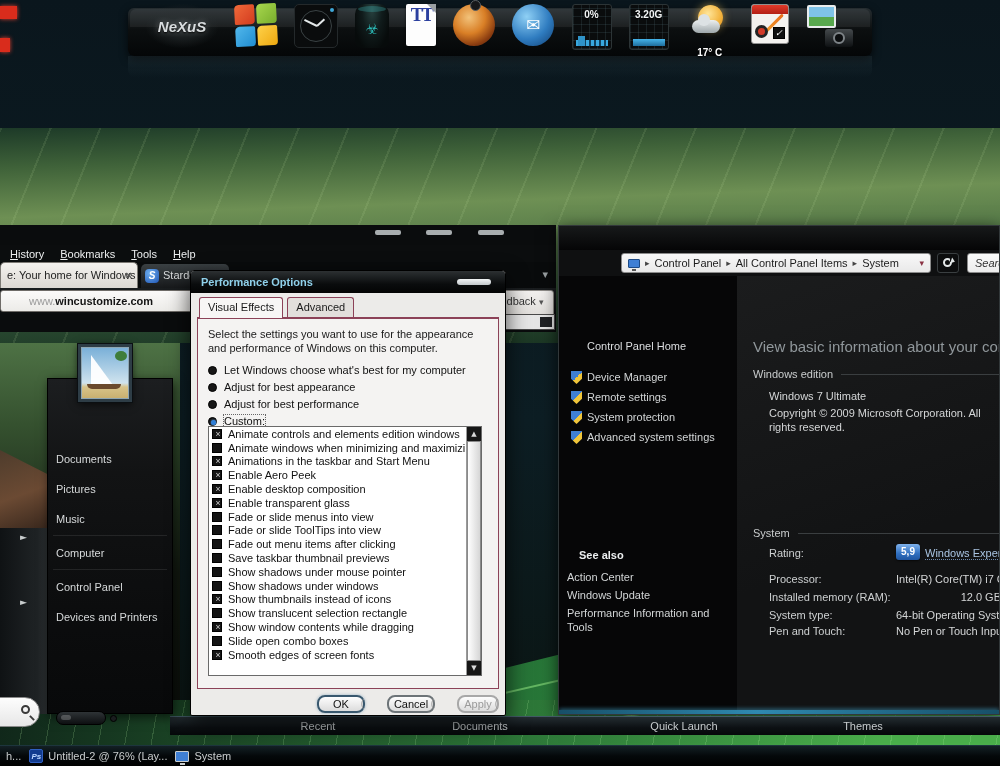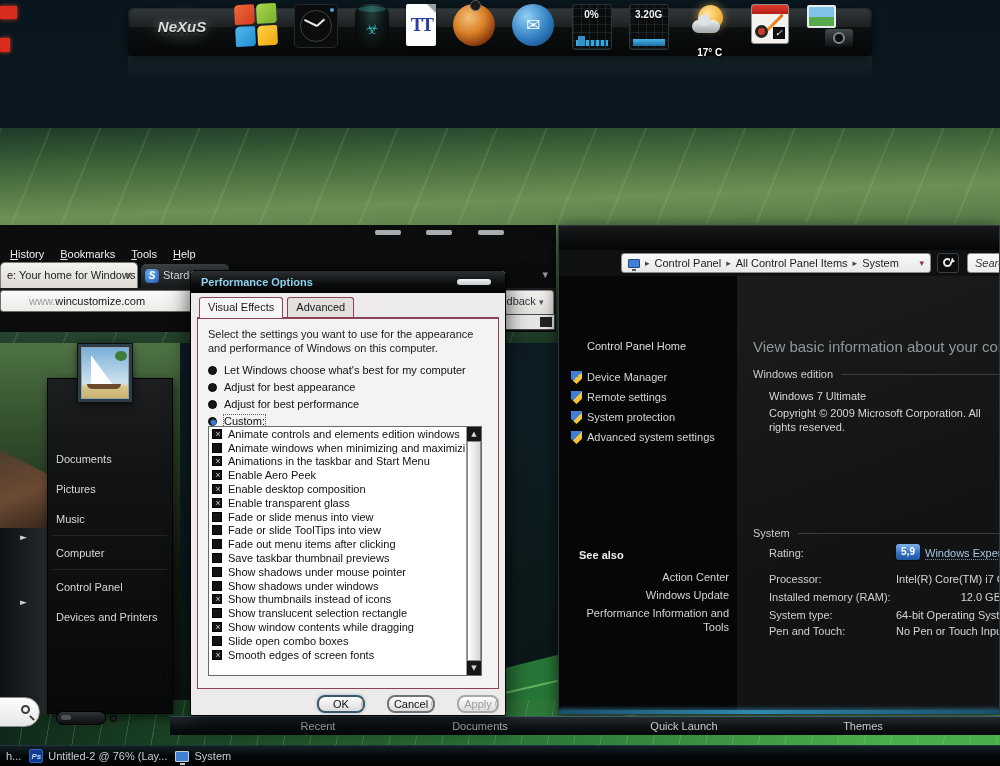--- a/index.html
+++ b/index.html
@@ -59,21 +59,21 @@
   .ico-clock .h1 { height:10px; margin-top:-10px; transform:rotate(48deg); }
   .ico-clock .h2 { height:14px; margin-top:-14px; transform:rotate(-64deg); }
   .ico-clock .dot { position:absolute; right:3px; top:3px; width:4px; height:4px; border-radius:50%; background:#3fa8d8; }
   .ico-bin { width:34px; height:44px; border-radius:10px 10px 8px 8px; position:relative;
     background:radial-gradient(ellipse at 50% 14%, #27413f 0%, #101b1b 42%, #070b0b 78%);
     display:flex; align-items:center; justify-content:center; }
   .ico-bin::before { content:""; position:absolute; left:3px; right:3px; top:2px; height:6px;
     border-radius:50%; background:rgba(70,200,200,.28); }
   .ico-bin span { font-family:"DejaVu Sans", sans-serif; color:#2fd3cf; font-size:15px; opacity:.85; margin-top:6px; }
   .ico-tt { width:30px; height:42px; background:#fdfdfd; border-radius:2px; position:relative;
-    display:flex; align-items:center; justify-content:center; box-shadow:0 1px 3px rgba(0,0,0,.6); }
+    display:flex; align-items:flex-start; justify-content:center; box-shadow:0 1px 3px rgba(0,0,0,.6); }
   .ico-tt::before { content:""; position:absolute; right:0; top:0; border-style:solid; border-width:0 9px 9px 0;
     border-color:transparent #9aa0a3 transparent transparent; }
   .ico-tt span { font-family:"Liberation Serif", serif; font-weight:bold; font-size:19px; color:#2b3f9e; letter-spacing:-2px; }
   .ico-globe { width:42px; height:42px; border-radius:50%; position:relative;
     background:radial-gradient(circle at 38% 32%, #f2c27a, #d97f26 42%, #8a3c10 72%, #3a1a06); }
   .ico-globe::after { content:""; position:absolute; left:50%; top:-4px; margin-left:-4px; width:9px; height:9px;
     border-radius:50%; background:#16181a; border:1px solid #5a5f62; }
   .ico-bird { width:42px; height:42px; border-radius:50%; display:flex; align-items:center; justify-content:center;
     background:radial-gradient(circle at 35% 30%, #8fd0f5, #2f7cc0 56%, #113f73); }
   .ico-bird span { font-family:"DejaVu Sans", sans-serif; color:#fff; font-size:17px; }
@@ -127,21 +127,21 @@
   .b-tab-active .close { position:absolute; right:5px; top:0; color:#555; font-weight:bold; }
   .b-tab2 { position:absolute; left:141px; top:2px; width:88px; height:24px; background:linear-gradient(#3a4043,#17191b);
     border-radius:5px 5px 0 0; color:#d8dbdc; line-height:23px; padding:0 5px 0 22px; white-space:nowrap; overflow:hidden; }
   .b-tab2 .sd { position:absolute; left:4px; top:5px; width:14px; height:14px; border-radius:4px;
     background:radial-gradient(circle at 35% 30%,#6fb0f0,#1f55b4); color:#fff; font-size:10px; font-weight:bold;
     text-align:center; line-height:14px; font-style:italic; }
   .b-tab-caret { position:absolute; right:8px; top:6px; color:#9aa0a2; font-family:"DejaVu Sans",sans-serif; }
   .b-addr { position:absolute; left:0; top:63px; width:556px; height:26px; background:linear-gradient(#1a1d1f,#0b0d0e); }
   .b-url { position:absolute; left:0; top:2px; width:492px; height:22px; background:linear-gradient(#fbfaf9,#ecebe8);
     border:1px solid #6f6c68; border-radius:3px; line-height:20px; padding-left:28px; white-space:nowrap; overflow:hidden; }
-  .b-url .www { color:#9a9a9a; } .b-url .dom { color:#141414; font-weight:normal; }
+  .b-url .www { color:#9a9a9a; } .b-url .dom { color:#141414; font-weight:bold; }
   .b-feedback { position:absolute; right:2px; top:2px; width:58px; height:38px; background:linear-gradient(#f2f0ee,#d8d5d1);
     border:1px solid #8f8c88; border-radius:3px; color:#333; line-height:20px; text-align:center; }
   .b-feedback .caret { font-family:"DejaVu Sans",sans-serif; font-size:9px; color:#555; }
   .b-status-frag { position:absolute; left:498px; top:89px; width:57px; height:16px; background:#e6e6e6; border:1px solid #4a4a4a; }
   .b-status-frag i { position:absolute; right:2px; top:2px; bottom:2px; width:12px; background:#202224; }
 
   
   .left-col { position:absolute; left:0; top:528px; width:47px; height:186px; z-index:4;
     background:linear-gradient(90deg,#0f1214,#1f2325 80%,#2a2e30); }
   .left-col .arr { position:absolute; left:20px; color:#c8cccd; font-size:9px; font-family:"DejaVu Sans",sans-serif; }
@@ -193,21 +193,21 @@
     border:1px solid #8a8a8a; border-radius:3px 0 0 3px; color:#333; font-style:italic; line-height:18px; padding-left:7px; }
   .sys-side { position:absolute; left:0; top:50px; width:178px; height:440px; background:#060607; }
   .side-home { position:absolute; left:28px; top:64px; color:#dcdee0; }
   .side-link { position:absolute; left:28px; color:#d2d5d6; }
   .sl0{ top:95px; } .sl1{ top:115px; } .sl2{ top:135px; } .sl3{ top:155px; }
   .shield { position:absolute; left:12px; width:11px; height:13px;
     background:linear-gradient(135deg,#3f7fd4 0 50%,#f0c53a 50% 100%);
     clip-path:polygon(0 0,100% 0,100% 60%,50% 100%,0 60%); }
   .sh0{ top:95px; } .sh1{ top:115px; } .sh2{ top:135px; } .sh3{ top:155px; }
   .side-seealso { position:absolute; left:20px; top:273px; color:#eceeef; font-weight:bold; }
-  .side-sa-link { position:absolute; left:20px; color:#d2d5d6; width:150px; line-height:14px;text-align:right; }
+  .side-sa-link { position:absolute; left:8px; color:#d2d5d6; width:150px; line-height:14px; }
   .sa0{ top:294px; } .sa1{ top:312px; } .sa2{ top:330px; }
   .sys-main { position:absolute; left:178px; top:50px; width:264px; height:440px;
     background:linear-gradient(160deg,#1b1c1d,#121314 60%); }
   .sys-heading { position:absolute; left:16px; top:62px; width:246px; color:#90979b; font-size:15px; white-space:nowrap; overflow:hidden; }
   .sec-hdr { position:absolute; left:16px; right:0; display:flex; align-items:center; gap:8px; color:#c9cccd; }
   .sec-hdr .rule { flex:1; height:1px; background:#3a3e40; }
   .h-edition { top:92px; } .h-system { top:251px; }
   .sys-product { position:absolute; left:32px; top:114px; color:#d4d6d7; }
   .sys-copy { position:absolute; left:32px; top:130px; width:220px; color:#d4d6d7; line-height:14px; }
   .row-label { position:absolute; left:32px; color:#cdd0d1; }

